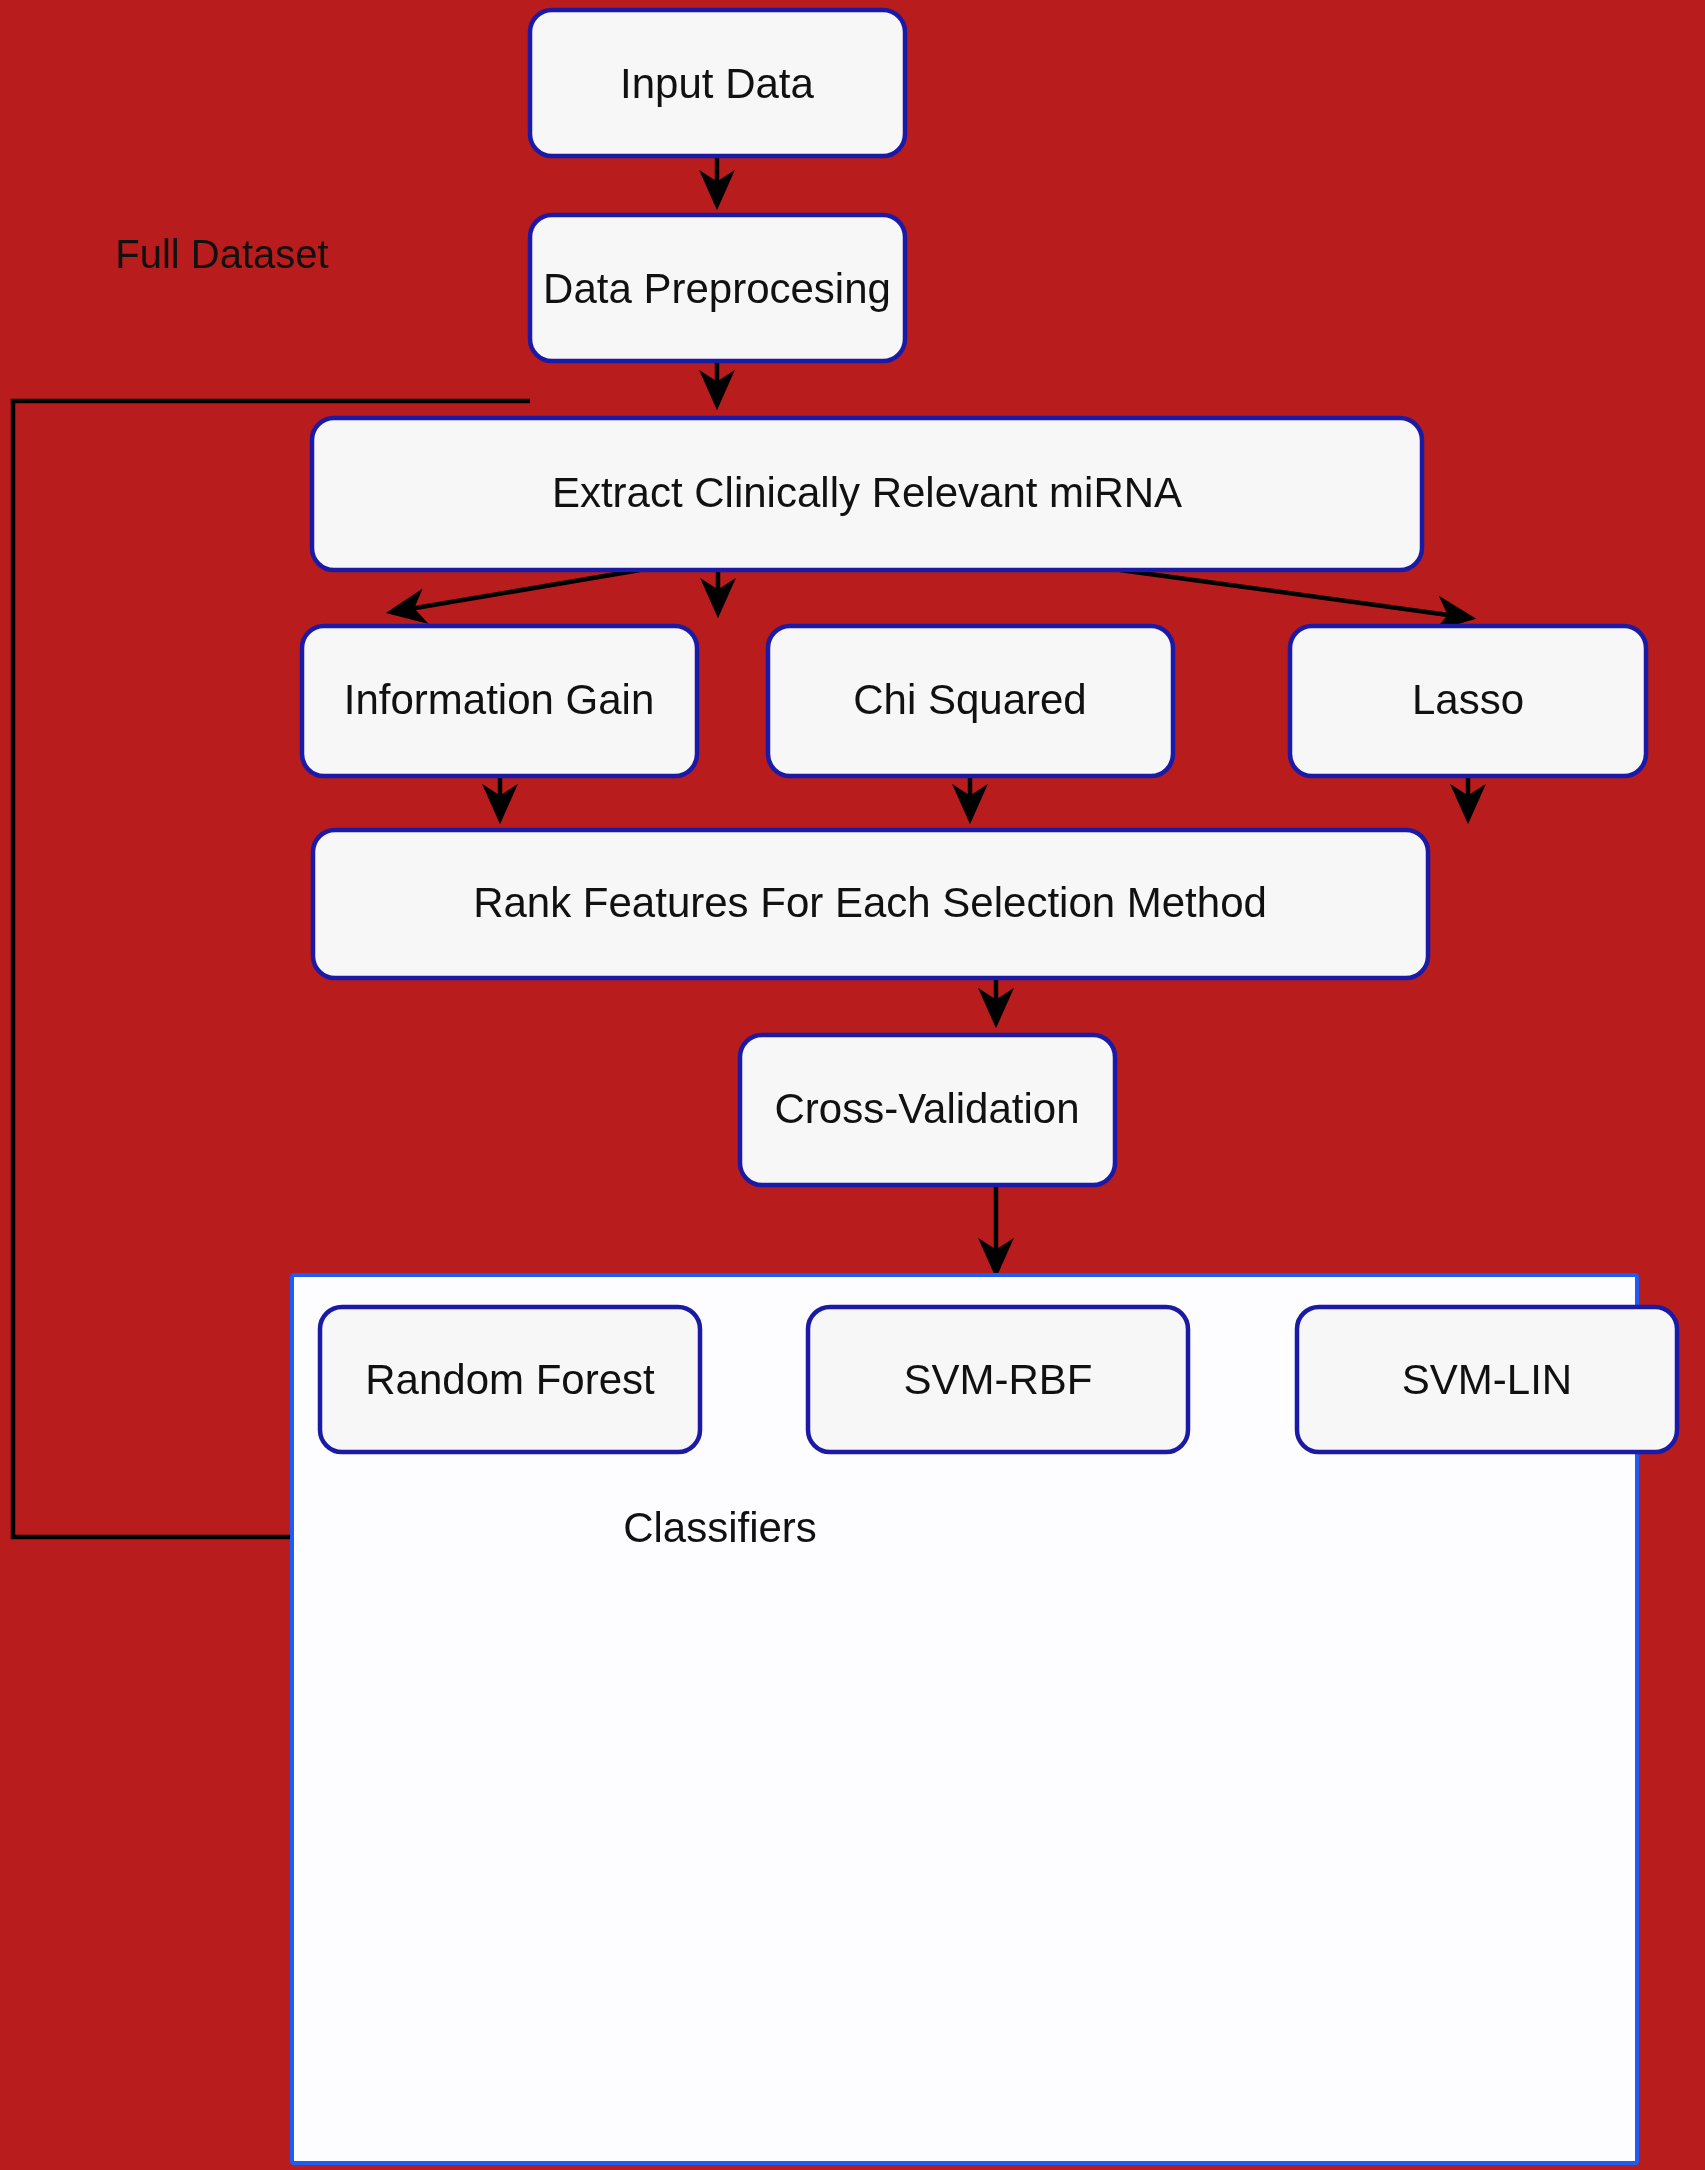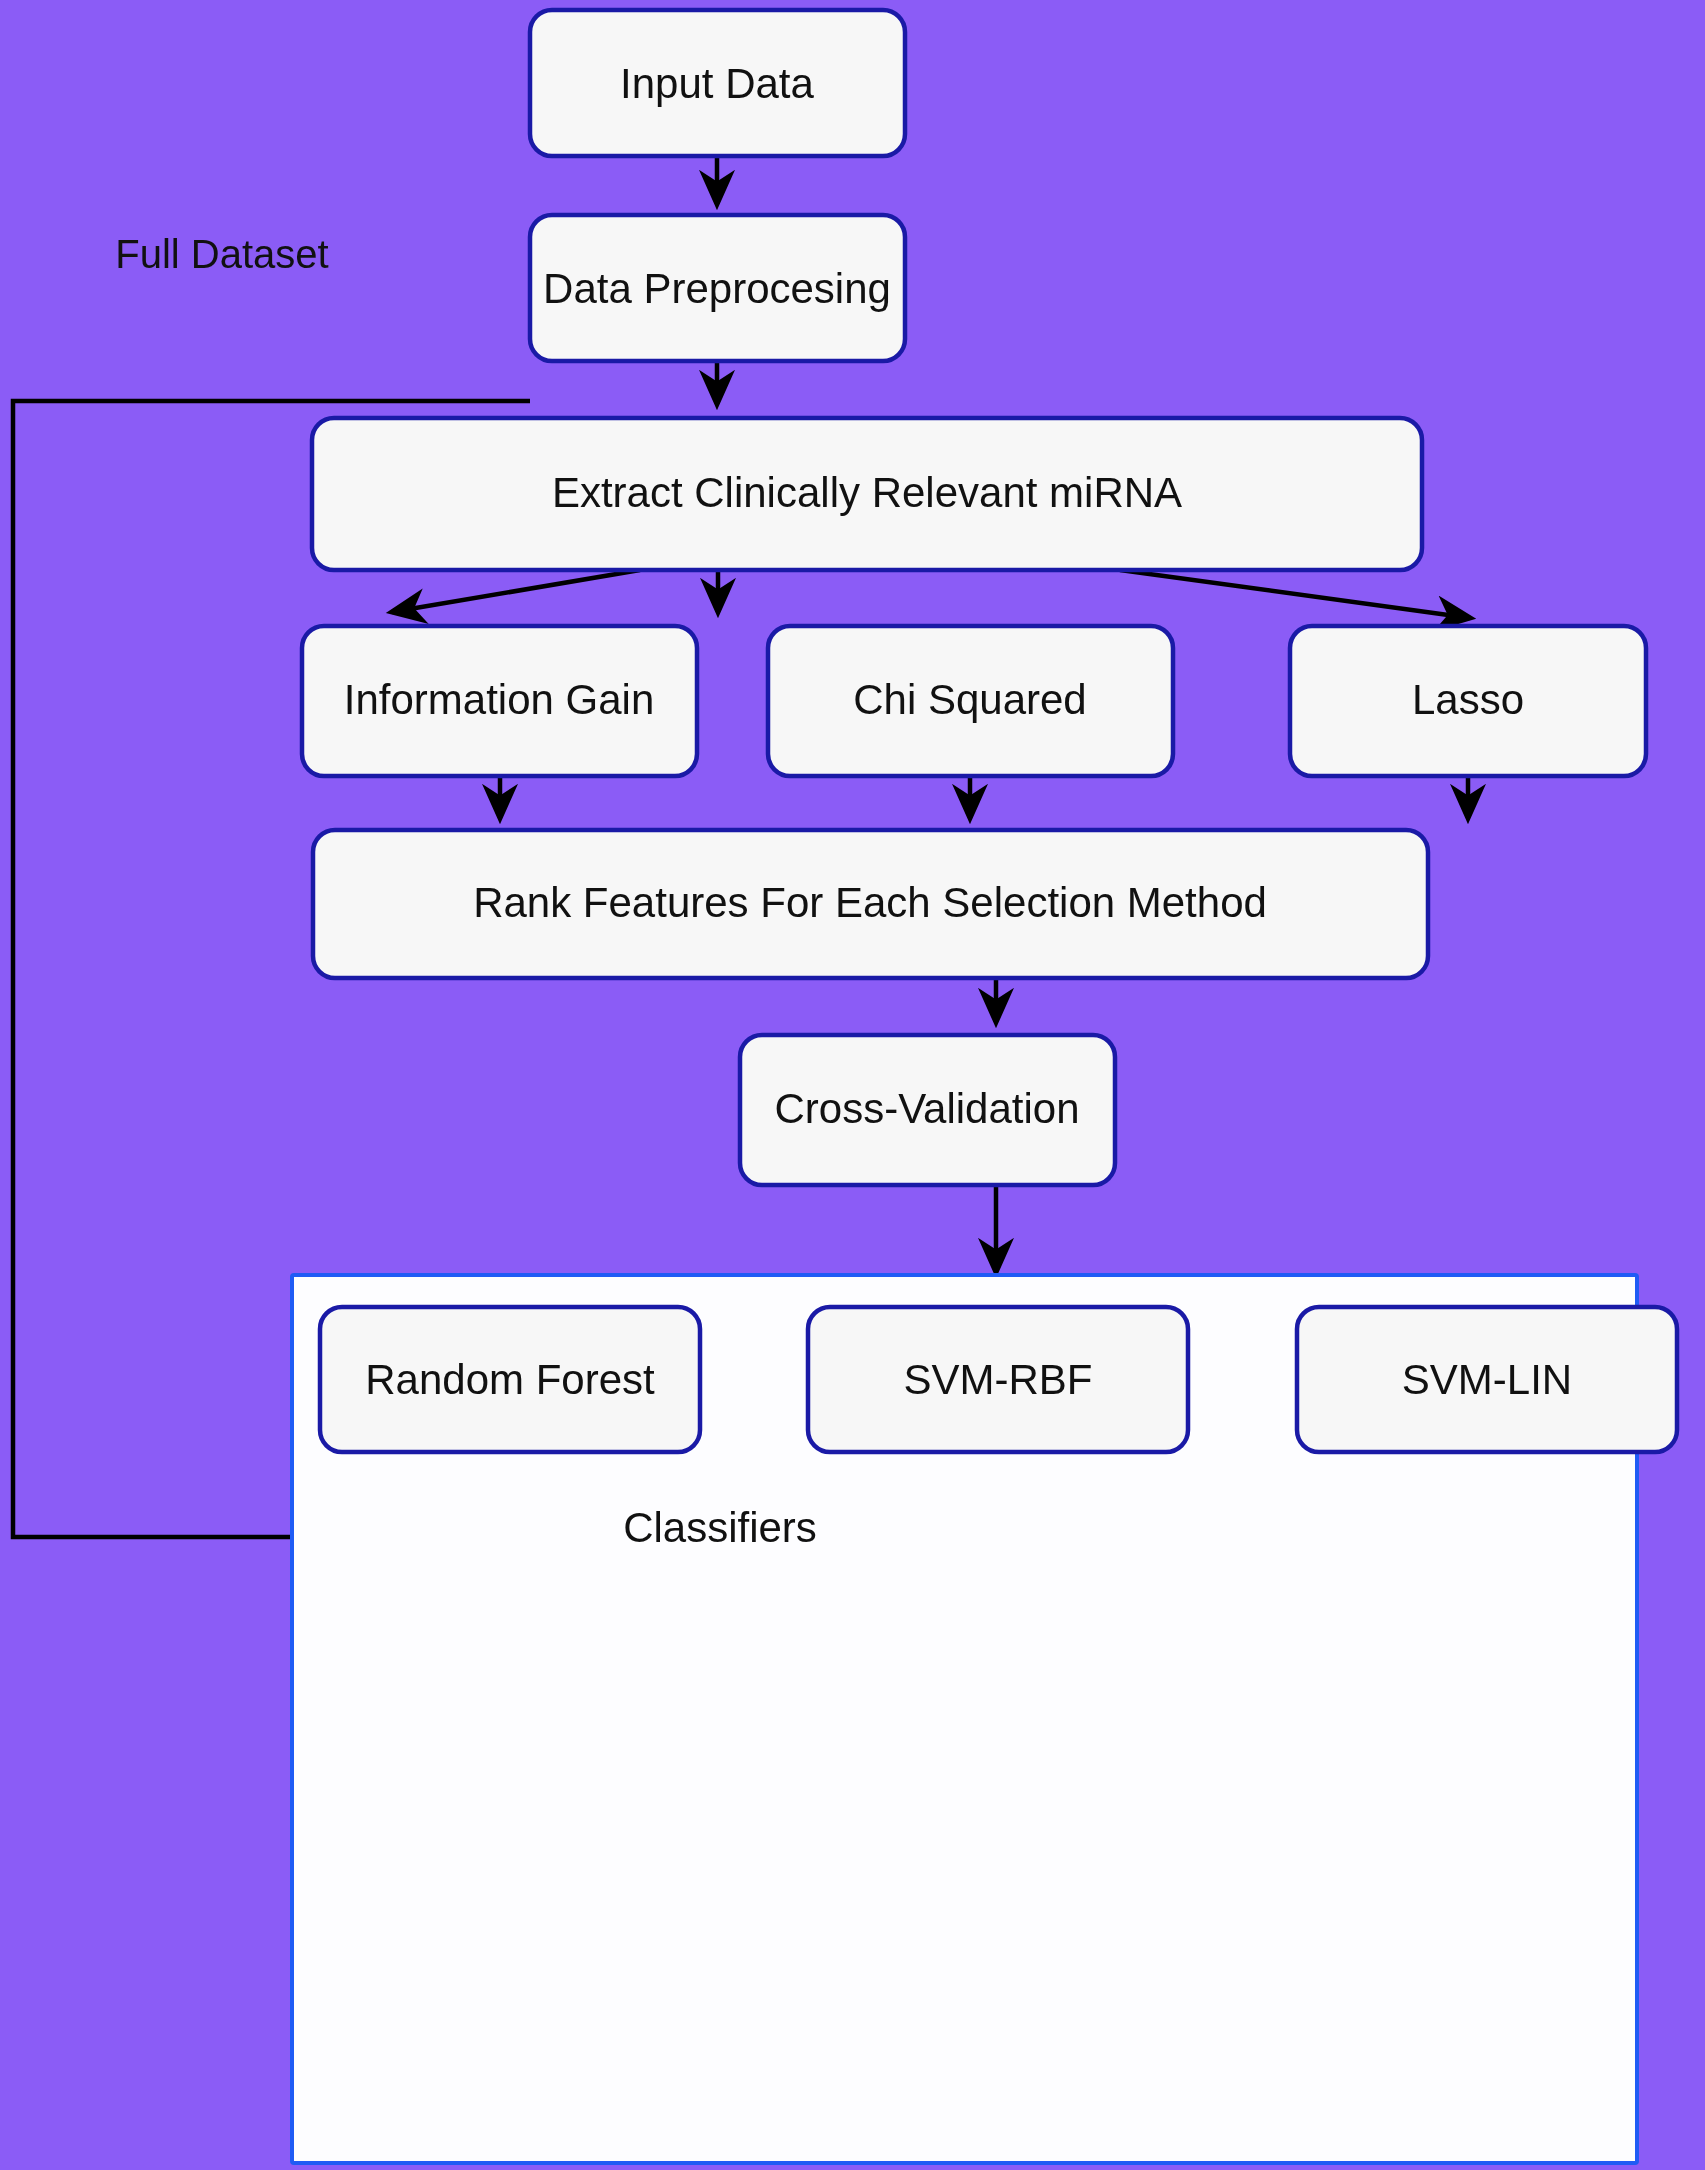--- a/index.html
+++ b/index.html
@@ -1,18 +1,18 @@
 <!DOCTYPE html>
 <html><head>
 <meta charset="utf-8">
 <style>
   html,body{margin:0;padding:0;background:#ffffff;}
   body{width:1705px;height:2170px;overflow:hidden;
        font-family:"Liberation Sans", sans-serif;}
-  #stage{position:relative;width:1705px;height:2170px;background:#8b5cf6;}
+  #stage{position:relative;width:1705px;height:2170px;background:#b91c1c;}
   svg#flow{position:absolute;left:0;top:0;width:1705px;height:2170px;display:block;}
   .nodeBox{fill:#f7f7f7;stroke:#1a1aa6;stroke-width:4.5;}
   .groupBox{fill:#fdfdff;stroke:#1f5bf5;stroke-width:4;}
   .edge{stroke:#000000;stroke-width:4.5;fill:none;}
   .nodeLabel{font-family:"Liberation Sans", sans-serif;fill:#111111;
              text-anchor:middle;dominant-baseline:middle;}
   .t42{font-size:42px;}
   .edgeLabel{font-family:"Liberation Sans", sans-serif;fill:#111111;
              font-size:40px;text-anchor:middle;dominant-baseline:middle;}
 </style>

